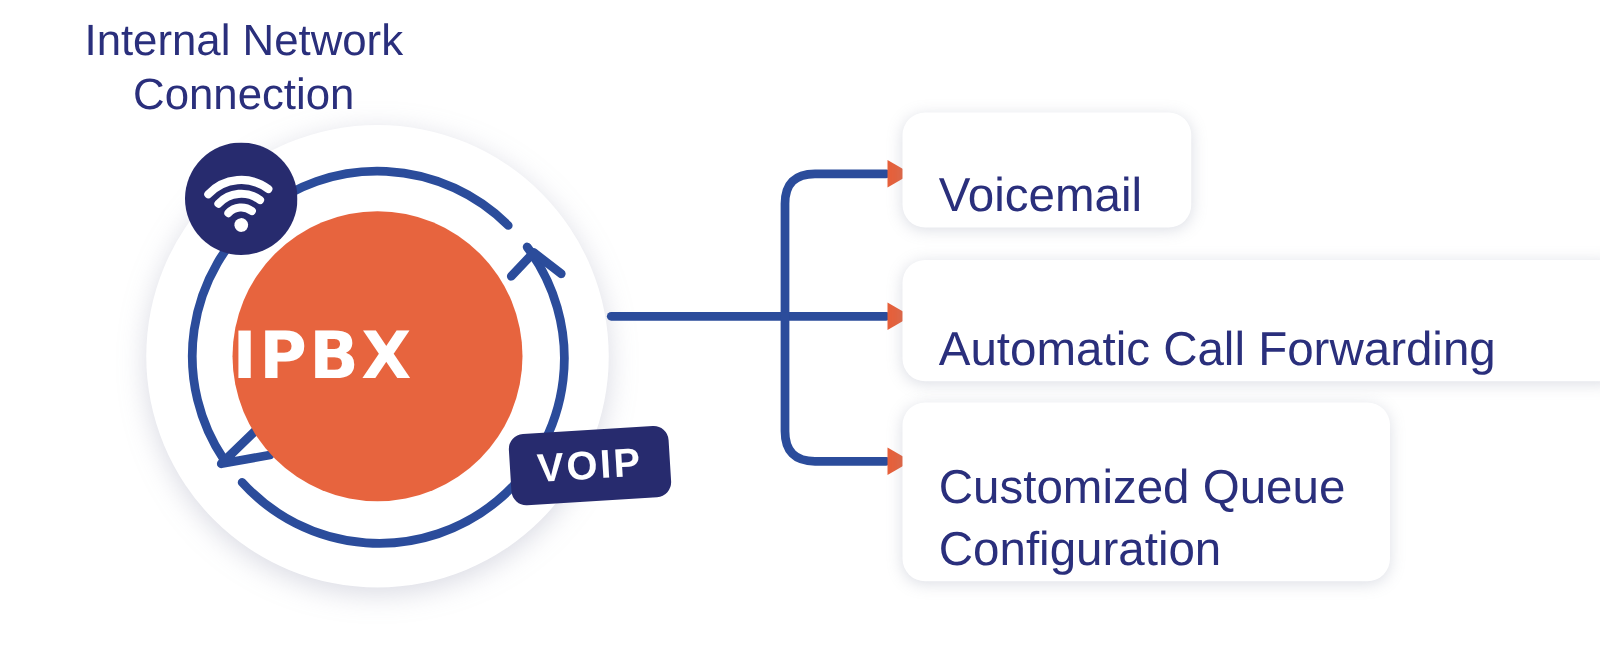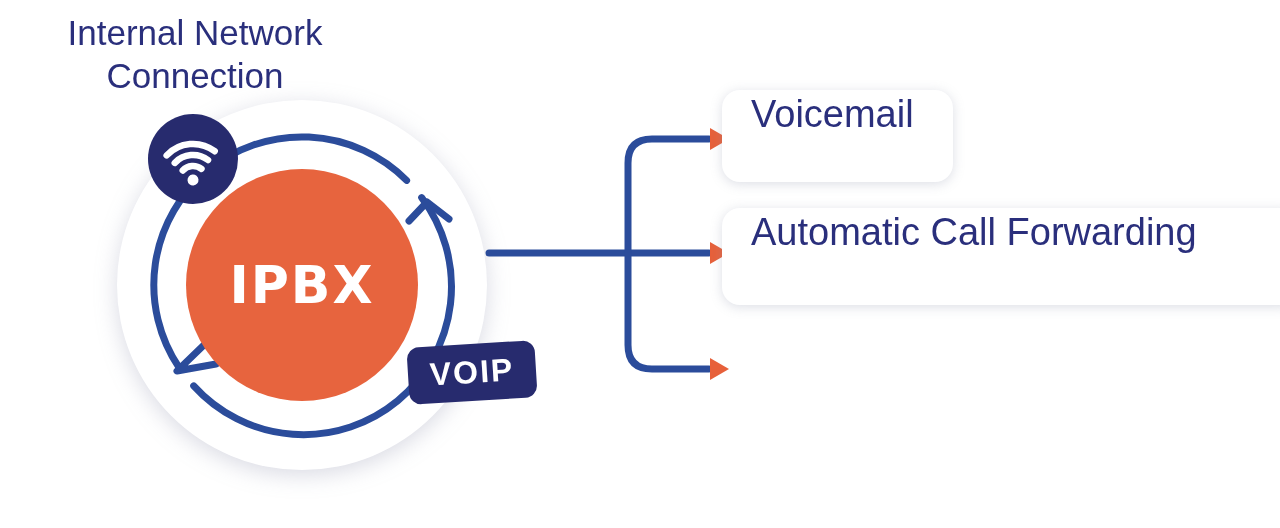--- a/index.html
+++ b/index.html
@@ -27,38 +27,38 @@
     box-shadow:0 5px 22px rgba(145,150,175,0.35);
     z-index:1;
   }
   svg.connectors{position:absolute;left:0;top:0;z-index:2;}
   svg.connectors path.line{stroke:var(--line-blue);stroke-width:7;fill:none;stroke-linecap:round;}
   svg.connectors path.chev{stroke:var(--line-blue);stroke-width:7;fill:none;stroke-linecap:round;stroke-linejoin:round;}
   svg.connectors polygon.head{fill:var(--arrow-orange);}
   .hub-circle{
     position:absolute;left:186px;top:169px;width:232px;height:232px;
     border-radius:50%;background:var(--orange);
-    display:flex;align-items:center;justify-content:center;z-index:3;
+    display:flex;align-items:center;z-index:3;
   }
   .hub-label{
     color:#fff;font-family:"DejaVu Sans", sans-serif;
     font-weight:bold;font-size:52px;letter-spacing:2px;
   }
   .wifi-badge{position:absolute;left:148px;top:114px;width:90px;height:90px;z-index:4;}
   .voip-badge{
     position:absolute;left:408px;top:344px;width:128px;height:57px;
     background:var(--navy-dark);border-radius:12px;
     transform:rotate(-3.5deg);
     display:flex;align-items:center;justify-content:center;z-index:5;
   }
   .voip-label{color:#fff;font-size:32px;font-weight:600;letter-spacing:2px;}
   .feature-box{
     position:absolute;background:#fff;border-radius:18px;
     box-shadow:0 2px 12px rgba(140,145,170,0.30);
-    display:flex;align-items:flex-start;z-index:2;
+    display:flex;align-items:flex-end;z-index:2;
     padding-left:29px;padding-right:18px;box-sizing:border-box;
     color:var(--navy-text);font-size:38px;font-weight:500;line-height:1.3;
   }
   .feature-box.b1{left:722px;top:90px;width:231px;height:92px;}
   .feature-box.b2{left:722px;top:208px;width:576px;height:97px;}
   .feature-box.b3{left:722px;top:322px;width:390px;height:143px;}
 </style>
 </head>
 <body>
 
@@ -100,14 +100,17 @@
   <div class="voip-badge">
     <span class="voip-label">VOIP</span>
   </div>
 
   <div class="feature-box b1">
     <span>Voicemail</span>
   </div>
   <div class="feature-box b2">
     <span>Automatic Call Forwarding</span>
   </div>
+  <div class="feature-box b3">
+    <span>Customized Queue Configuration</span>
+  </div>
 
 </div>
 
 </body></html>

